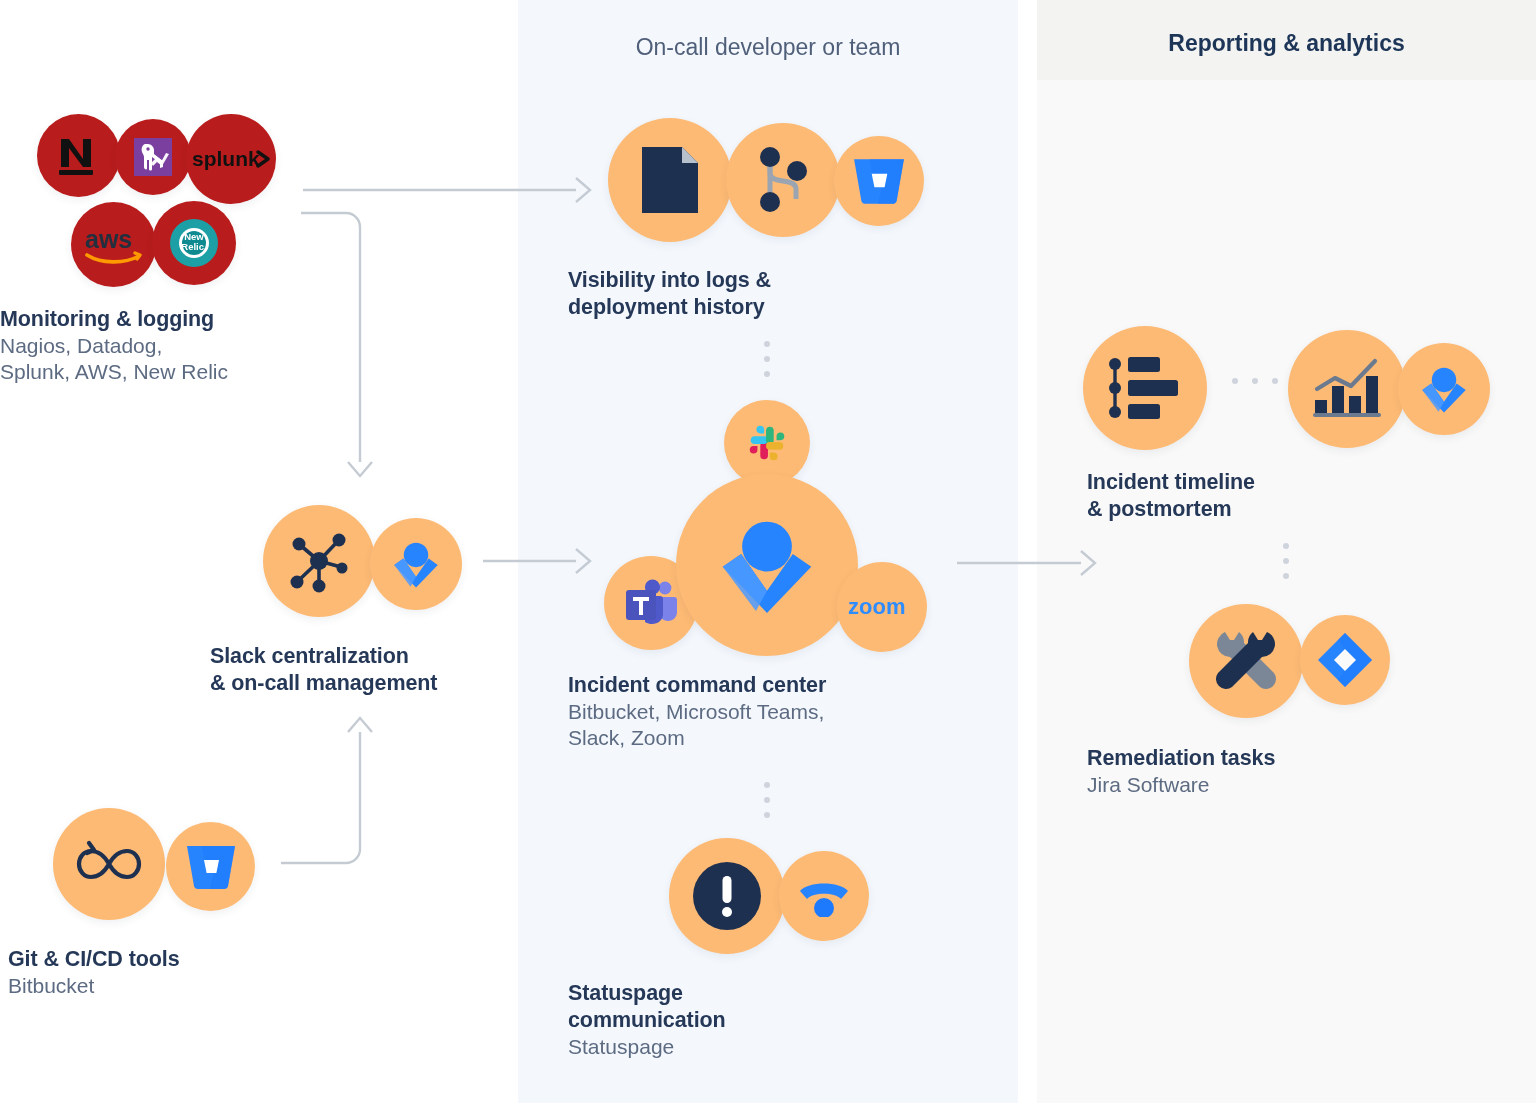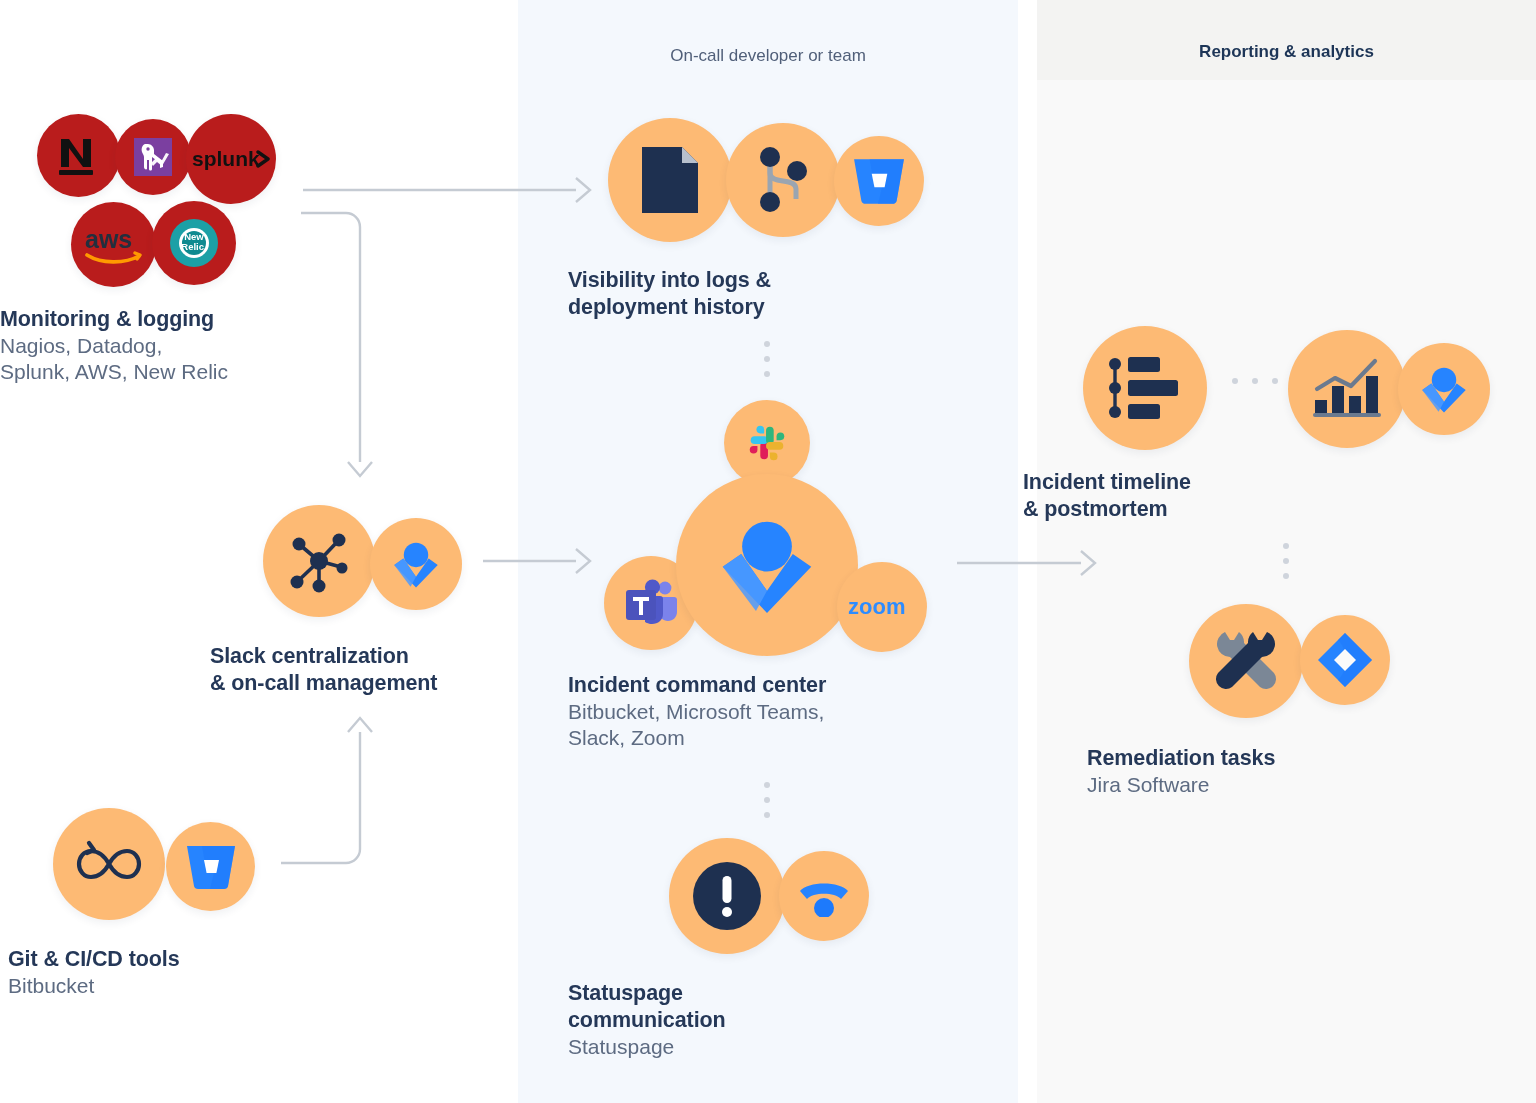--- a/index.html
+++ b/index.html
@@ -16,23 +16,22 @@
   #panel-right  { left: 1037px;width: 499px;  background: #f9f9f9; }
   #panel-right-header {
     position: absolute; left: 1037px; top: 0; width: 499px; height: 80px;
     background: #f3f3f2;
   }
 
   .col-header {
     position: absolute;
     width: 100%;
     text-align: center;
-    font-size: 17px;
+    font-size: 23px;
     color: #32475e;
-    margin-top: 12px;
   }
   #header-mid   { left: 0; top: 34px; color: #505f79; font-weight: 400; }
   #header-right { left: 0; top: 30px; font-weight: 700; color: #1d3557; }
 
   
   .circle {
     position: absolute;
     border-radius: 50%;
     background: #fdba74;
     display: flex; align-items: center; justify-content: center;
@@ -307,21 +306,21 @@
     <rect x="0" y="55" width="68" height="4" rx="2" fill="#6b7a8f"></rect>
   </svg>
 </div>
 <div class="circle" style="left:1398px;top:343px;width:92px;height:92px">
   <svg width="58" height="58" viewBox="0 0 64 64">
     <circle cx="32" cy="22" r="13.5" fill="#2684ff"></circle>
     <path d="M8,33 l10,-7 14,20 14,-20 10,7 -24,25 Z" fill="#2684ff"></path>
     <path d="M8,33 l10,-7 14,20 -6,11 Z" fill="#4c9aff" opacity=".85"></path>
   </svg>
 </div>
-<div class="label" style="left:1023px;top:469px;width:400px">
+<div class="label" style="left:1087px;top:469px;width:400px">
   <span class="t">Incident timeline</span>
   <span class="t">&amp; postmortem</span>
 </div>
 <div class="dots-v" style="left:1283px;top:543px">
   <span class="dot"></span>
     <span class="dot"></span>
     <span class="dot"></span>
 </div>
 
 <div class="circle" style="left:1189px;top:604px;width:114px;height:114px">

